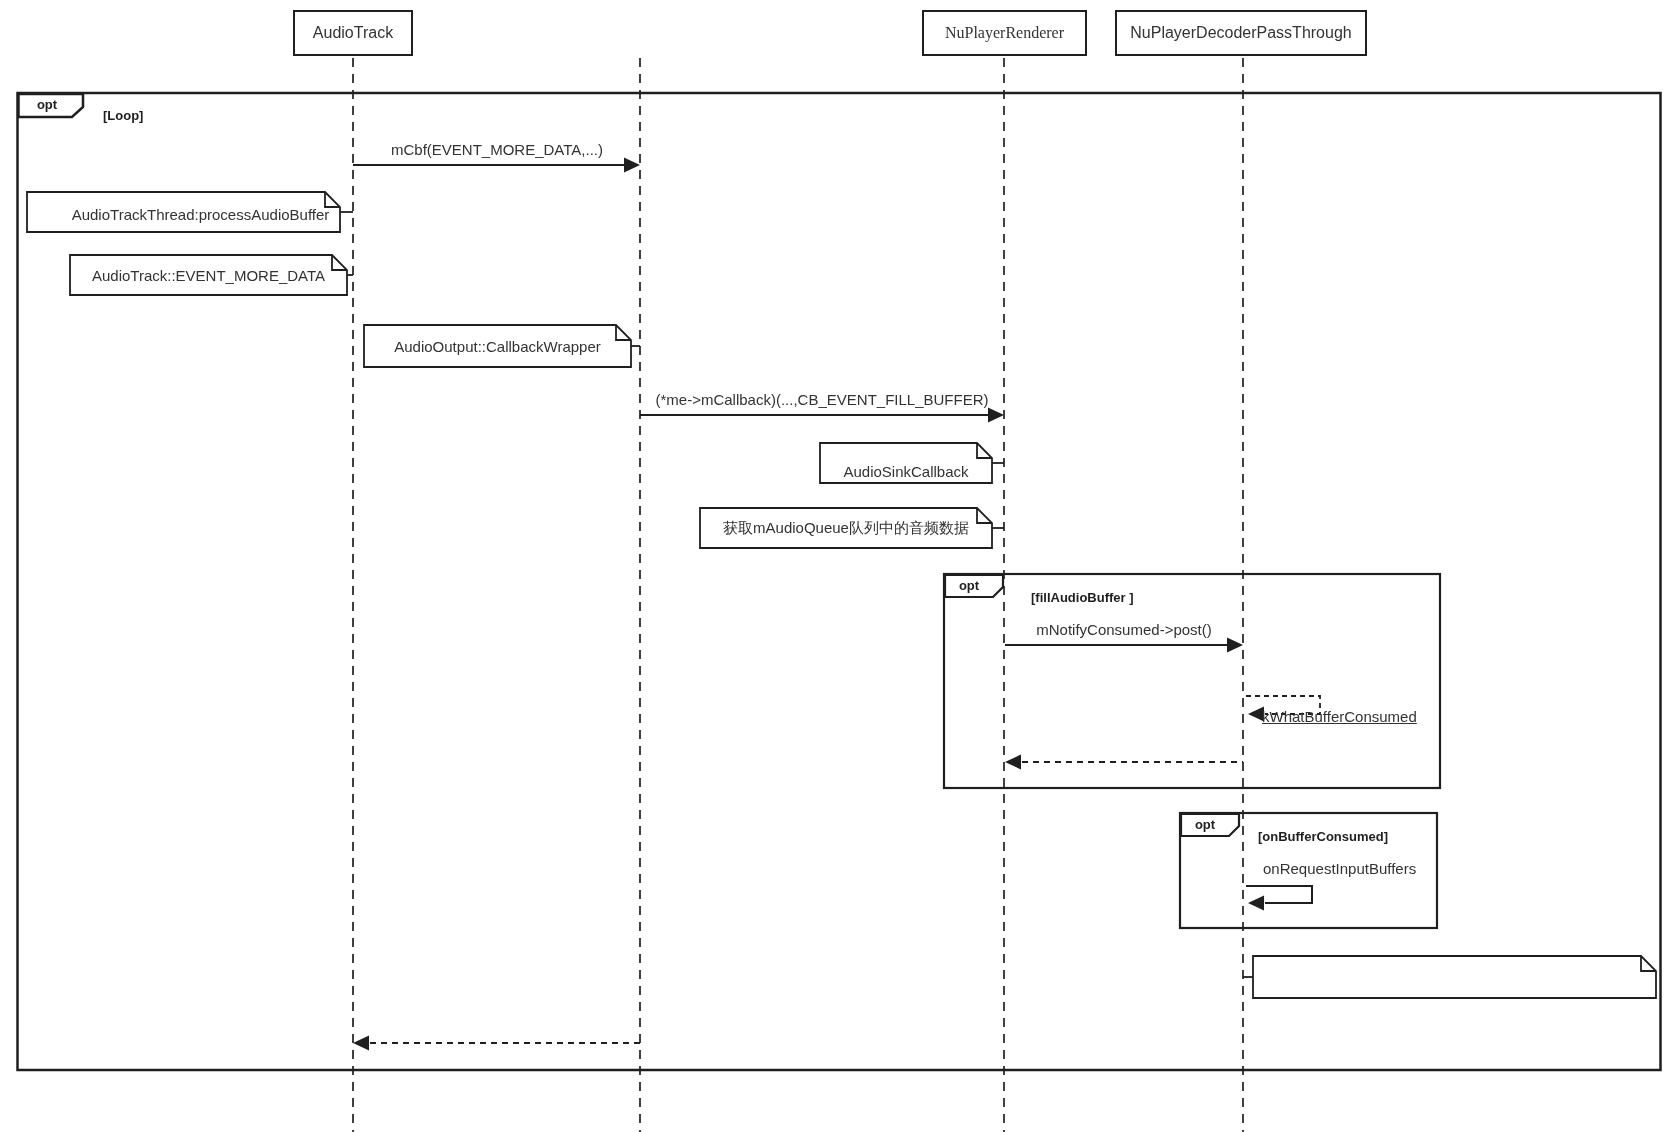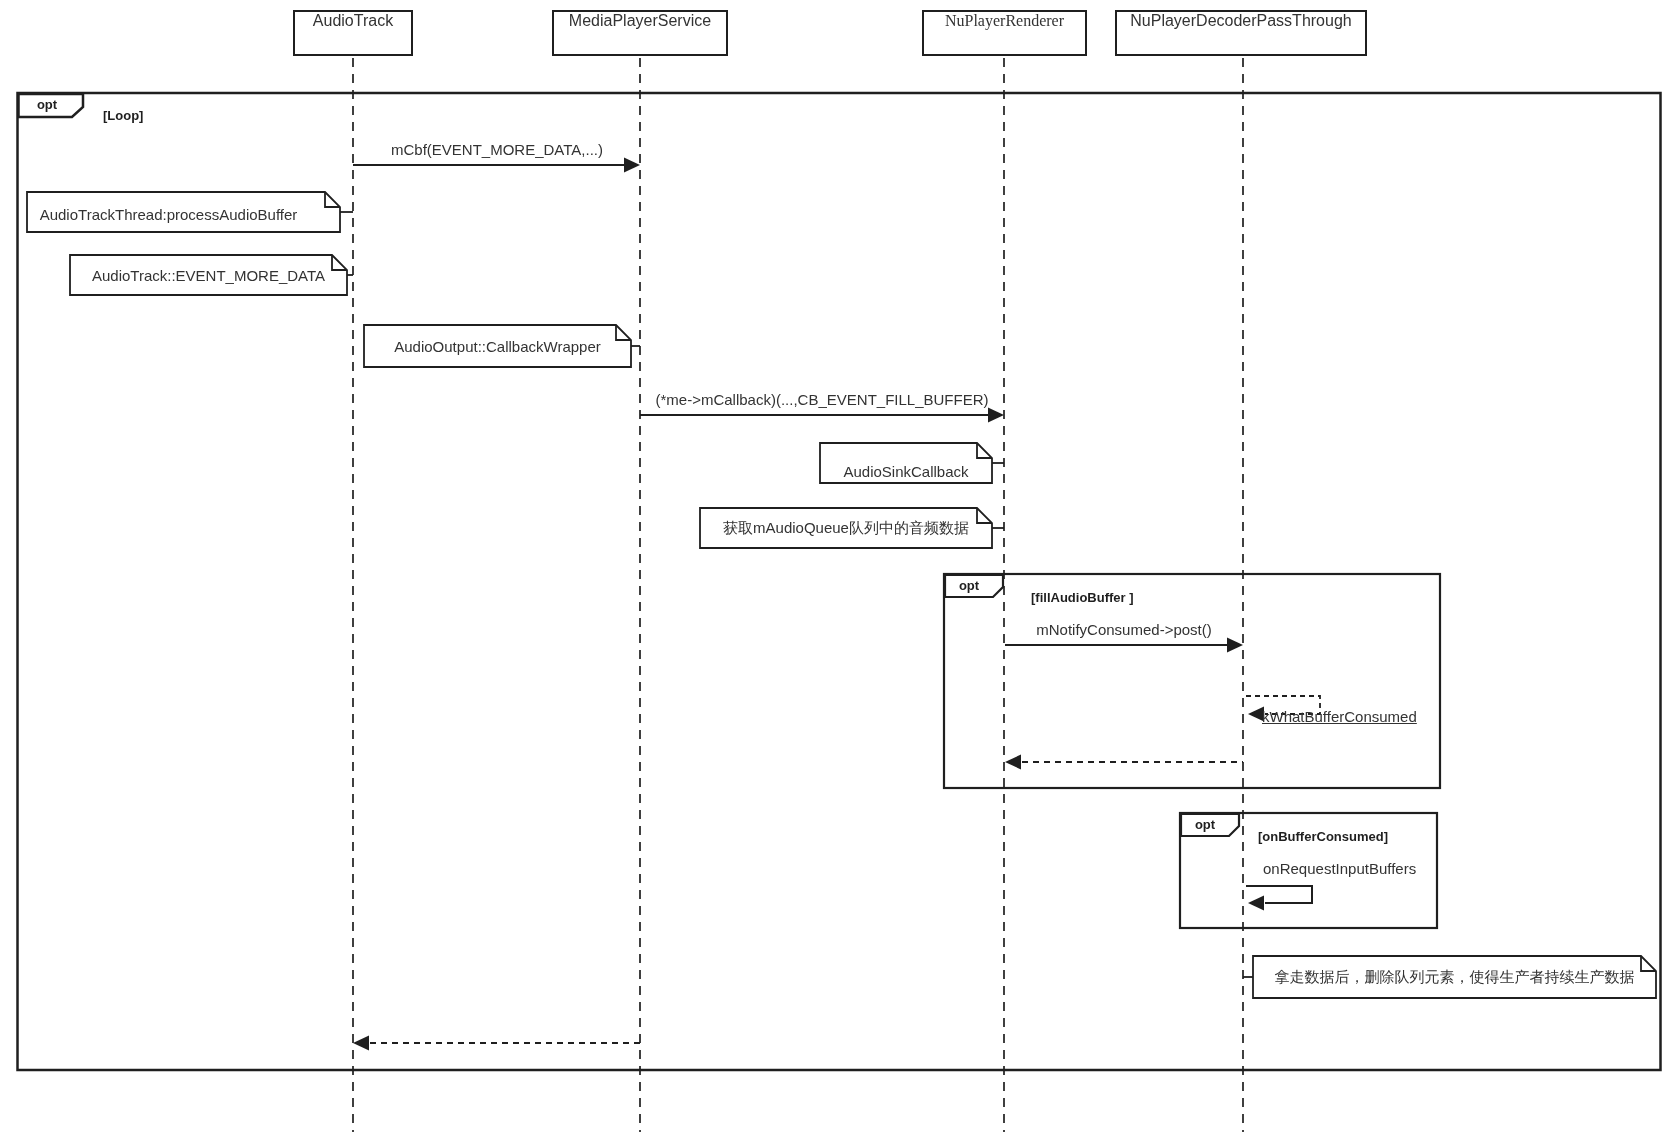--- a/index.html
+++ b/index.html
@@ -3,21 +3,21 @@
 <meta charset="utf-8">
 <style>
   html,body{margin:0;padding:0;background:#ffffff;}
   .stage{
     position:relative;width:1677px;height:1132px;background:#ffffff;overflow:hidden;
     font-family:"Liberation Sans","DejaVu Sans",sans-serif;color:#333333;
   }
   .stage svg{position:absolute;left:0;top:0;}
   .actor{
     position:absolute;border:2.5px solid #1f1f1f;background:#ffffff;
-    display:flex;align-items:flex-start;justify-content:center;
+    display:flex;align-items:center;justify-content:center;
     font-size:16px;color:#333333;white-space:nowrap;box-sizing:border-box;
   }
   .lbl{position:absolute;white-space:nowrap;font-size:15px;color:#333333;}
   .lbl.center{transform:translateX(-50%);}
   .note-text{
     position:absolute;display:flex;align-items:center;justify-content:center;
     font-size:15px;color:#333333;white-space:nowrap;box-sizing:border-box;padding:0 6px;
   }
   .note-text.cjk{font-size:15px;}
   .op{
@@ -91,23 +91,20 @@
       <line x1="1243" y1="977" x2="1253" y2="977" stroke-width="1.8"></line>
 
       <line x1="370" y1="1043" x2="640" y2="1043" stroke-width="1.8" stroke-dasharray="6,5"></line>
       <polygon points="353,1043 369,1035.5 369,1050.5" fill="#1f1f1f" stroke="none"></polygon>
     </g>
   </svg>
 
   <div class="actor" style="left:293px;top:10px;width:120px;height:46px;">
     <span>AudioTrack</span>
   </div>
-  <div class="actor" style="left:552px;top:10px;width:176px;height:46px;">
-    <span>MediaPlayerService</span>
-  </div>
   <div class="actor" style="left:922px;top:10px;width:165px;height:46px;font-family:Liberation Serif, serif;">
     <span>NuPlayerRenderer</span>
   </div>
   <div class="actor" style="left:1115px;top:10px;width:252px;height:46px;">
     <span>NuPlayerDecoderPassThrough</span>
   </div>
 
   <div class="op" style="left:19px;top:93px;width:56px;height:23px;">opt</div>
   <div class="cond" style="left:103px;top:97px;">[Loop]</div>
 
@@ -116,20 +113,19 @@
 
   <div class="op" style="left:1181px;top:814px;width:48px;height:21px;">opt</div>
   <div class="cond" style="left:1258px;top:818px;">[onBufferConsumed]</div>
 
   <div class="lbl center" style="left:497px;top:141px;">mCbf(EVENT_MORE_DATA,...)</div>
   <div class="lbl center" style="left:822px;top:391px;">(*me-&gt;mCallback)(...,CB_EVENT_FILL_BUFFER)</div>
   <div class="lbl center" style="left:1124px;top:621px;">mNotifyConsumed-&gt;post()</div>
   <div class="lbl" style="left:1262px;top:708px;text-decoration:underline;">kWhatBufferConsumed</div>
   <div class="lbl" style="left:1263px;top:860px;">onRequestInputBuffers</div>
 
-  <div class="note-text" style="left:12px;top:192px;width:313px;height:44px;">AudioTrackThread:processAudioBuffer</div>
+  <div class="note-text" style="left:44px;top:192px;width:313px;height:44px;">AudioTrackThread:processAudioBuffer</div>
   <div class="note-text" style="left:364px;top:325px;width:267px;height:42px;">AudioOutput::CallbackWrapper</div>
   <div class="note-text" style="left:70px;top:255px;width:277px;height:40px;">AudioTrack::EVENT_MORE_DATA</div>
   <div class="note-text" style="left:820px;top:443px;width:172px;height:56px;">AudioSinkCallback</div>
   <div class="note-text cjk" style="left:700px;top:508px;width:292px;height:40px;">获取mAudioQueue队列中的音频数据</div>
-  <div class="note-text cjk" style="left:1253px;top:956px;width:403px;height:42px;">拿走数据后，删除队列元素，使得生产者持续生产数据</div>
 
 </div>
 
 </body></html>

